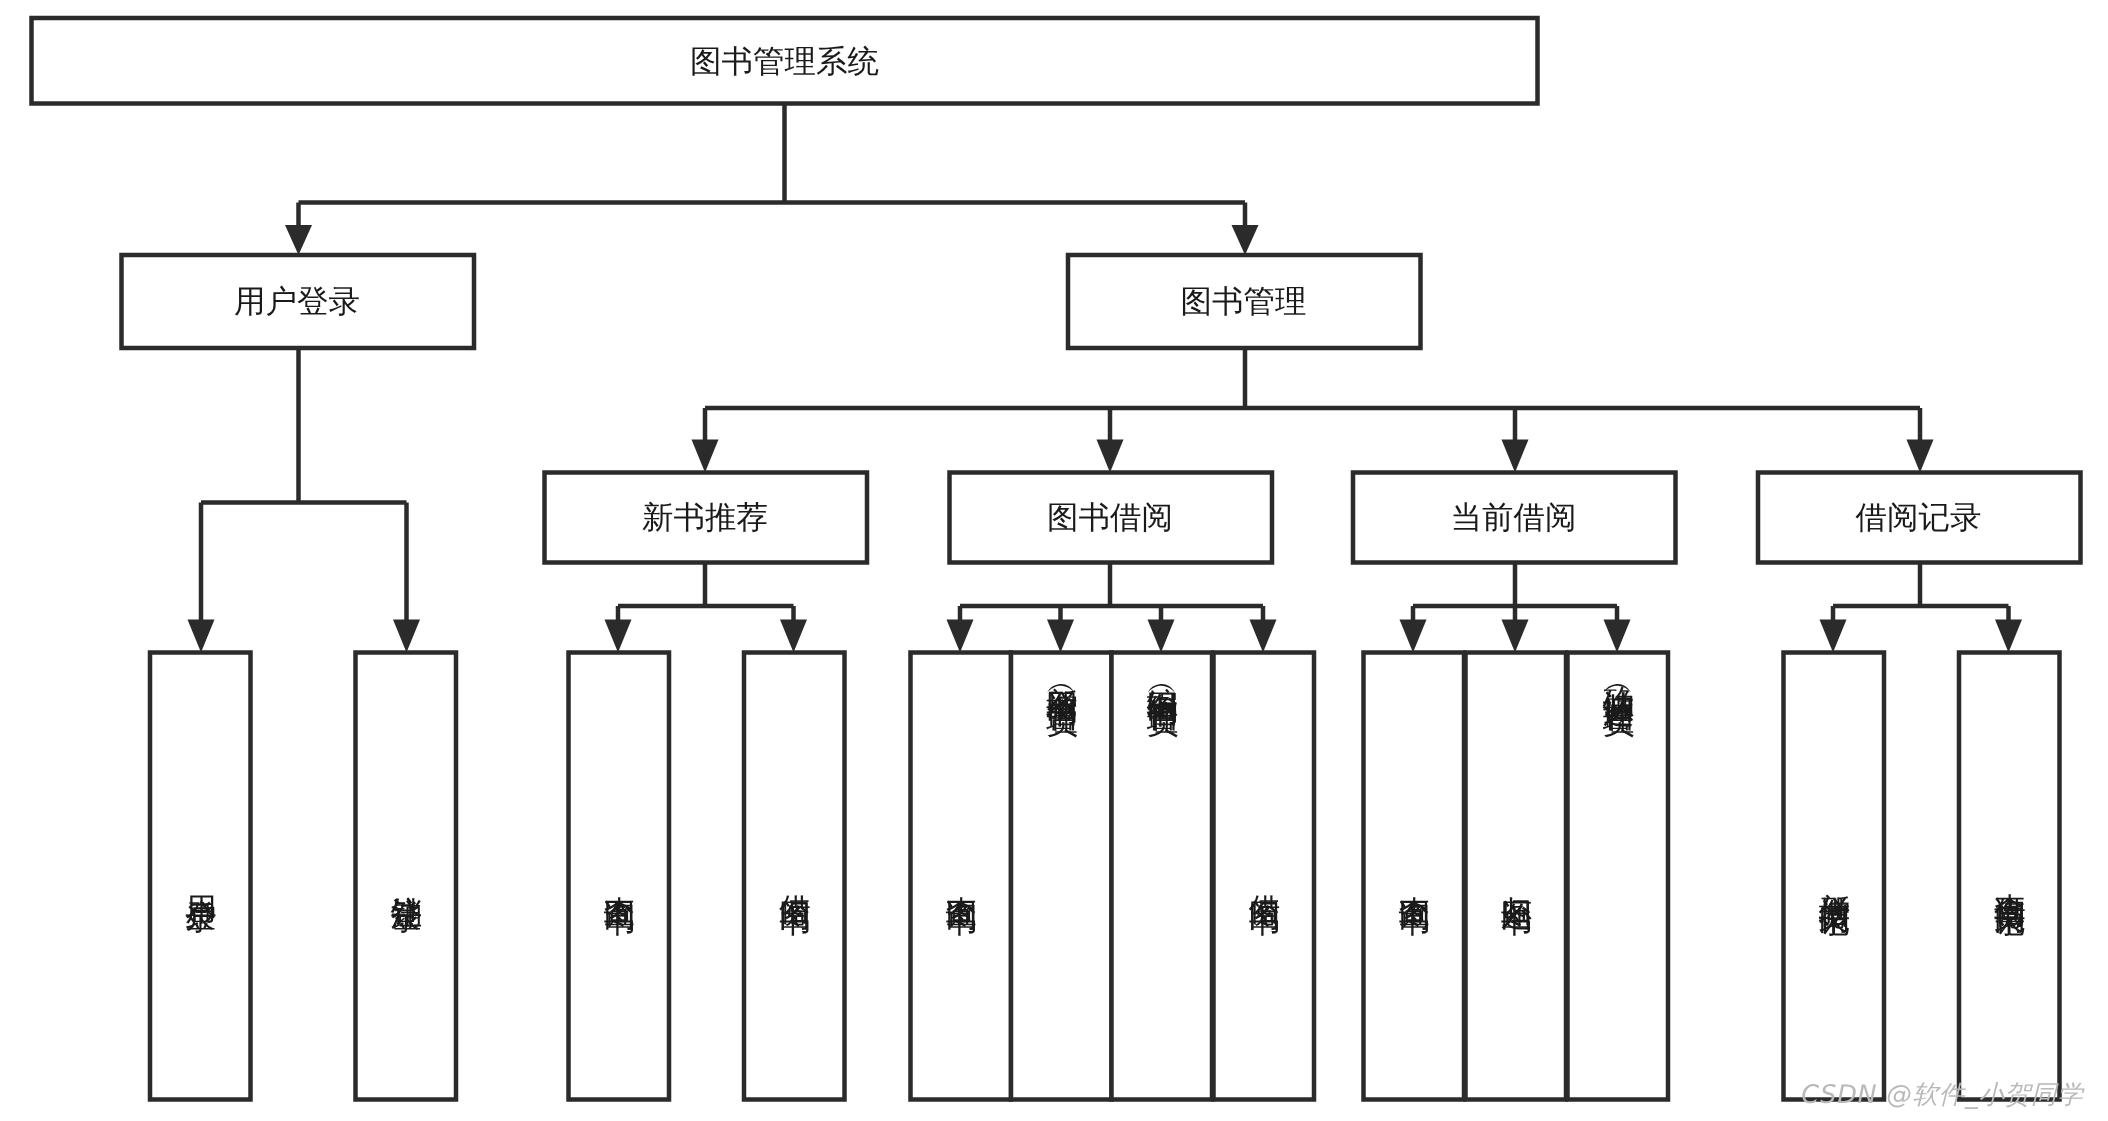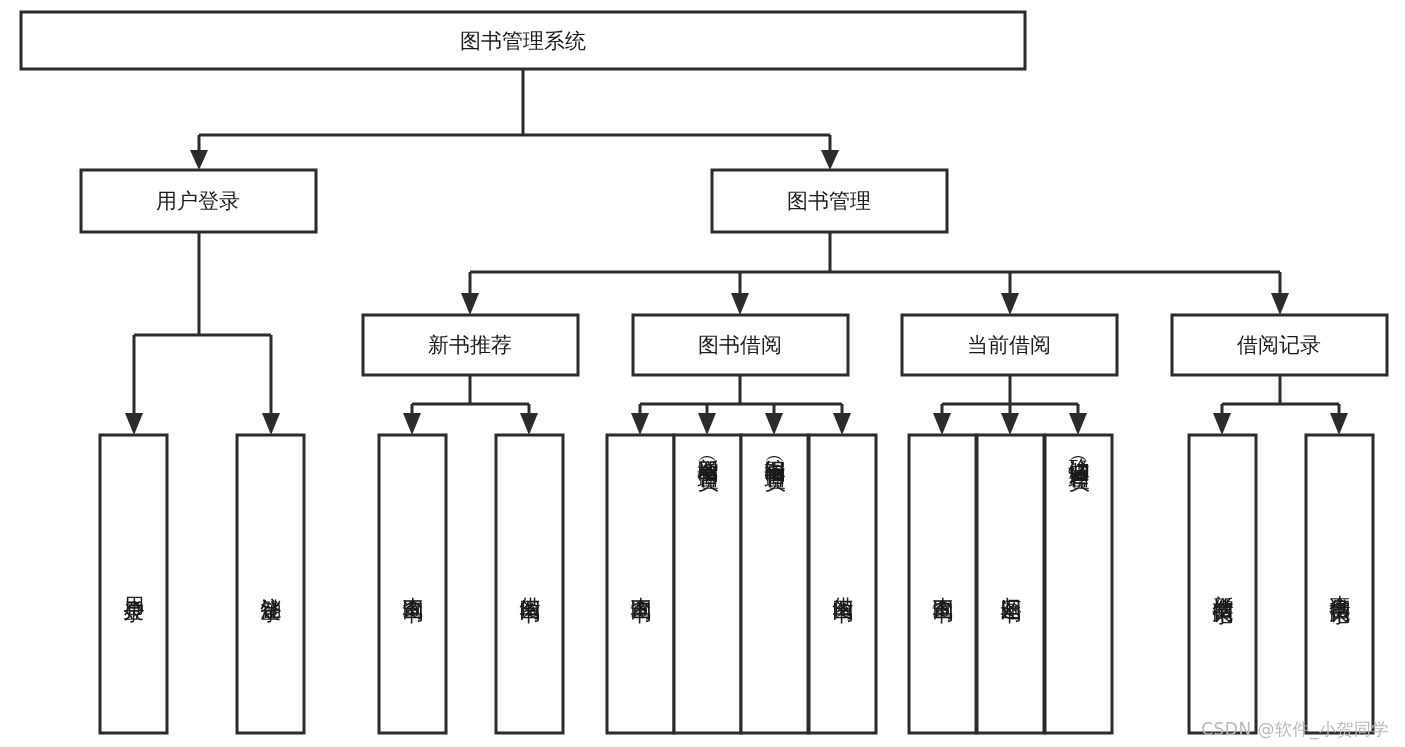--- a/index.html
+++ b/index.html
@@ -67,20 +67,21 @@
   }
   .watermark {
     position: absolute;
     right: 16px;
     bottom: 6px;
     font-size: 17px;
     color: #b9b9b9;
     font-family: "DejaVu Sans", "Liberation Sans", sans-serif;
     letter-spacing: 0.5px;
     white-space: nowrap;
+    font-style: italic;
   }
 </style>
 </head>
 <body>
 
 <div id="diagram-root">
 
   <svg class="diagram" viewBox="0 0 1405 747" xmlns="http://www.w3.org/2000/svg">
 
     <g>

